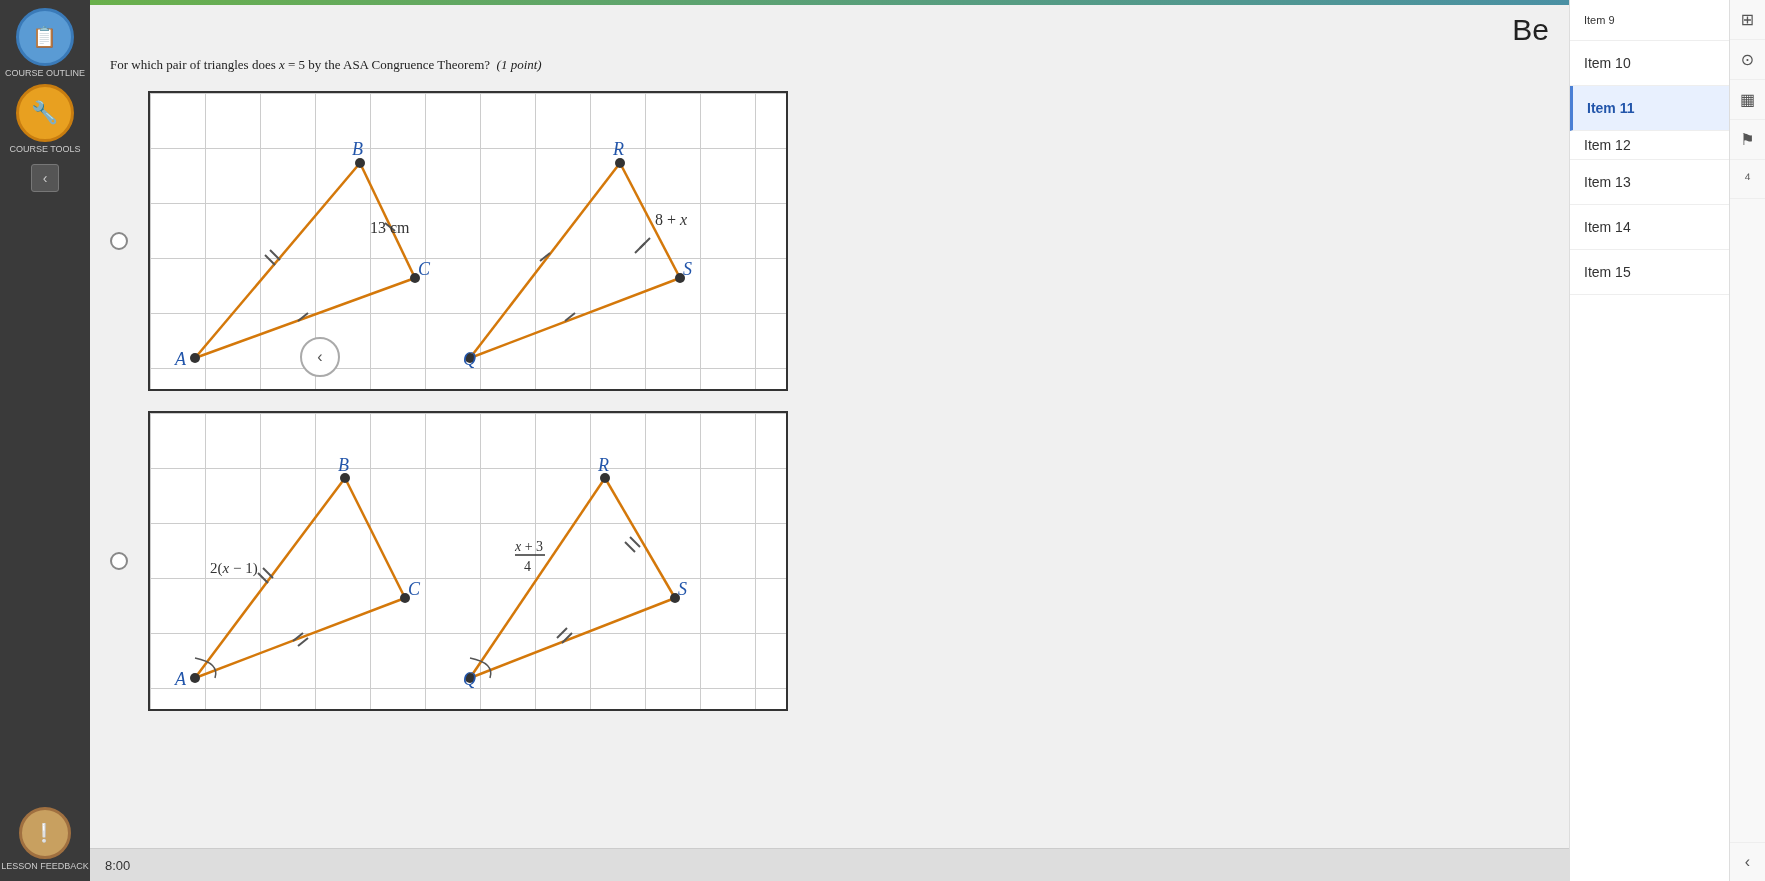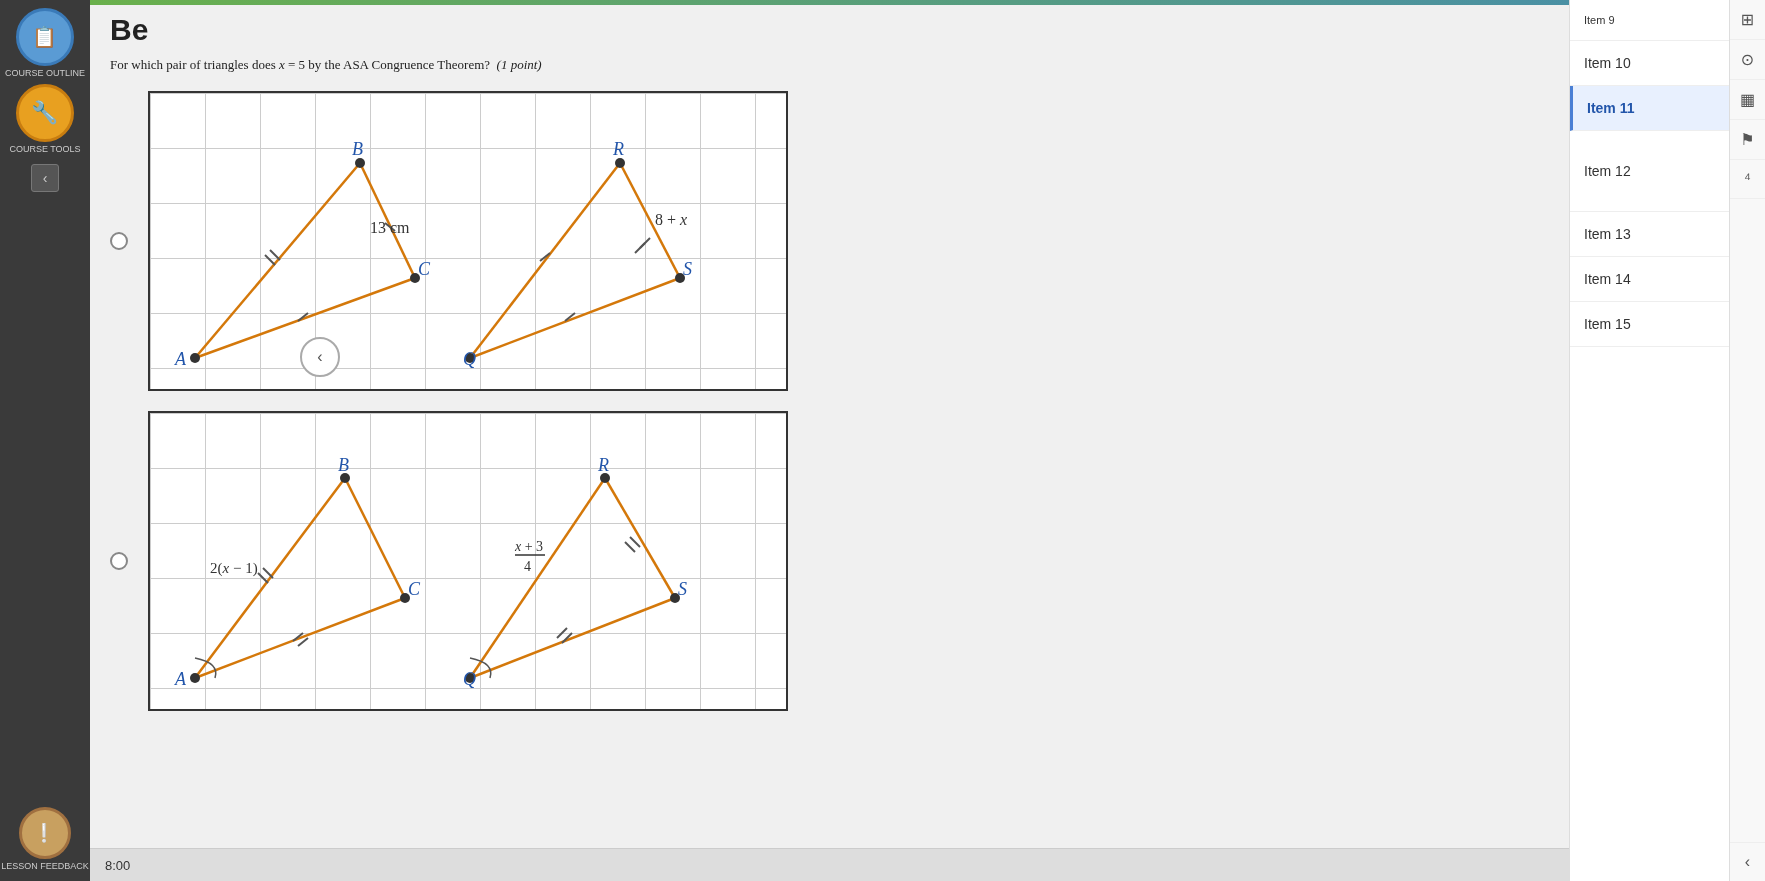--- a/index.html
+++ b/index.html
@@ -51,21 +51,21 @@
         <span style="font-size:18px;color:white;">❕</span>
       </div>
       <span style="font-size:9px;color:#ccc;text-align:center;margin-top:2px;">LESSON FEEDBACK</span>
     </div>
   </div>
 
   <div style="flex:1; display:flex; flex-direction:column; background:#f0f0f0; overflow:hidden; position:relative;">
 
     <div style="height:5px; background:linear-gradient(to right, #6ab04c 0%, #4a90a4 100%);"></div>
 
-    <div style="font-size:30px;font-weight:bold;color:#222;padding:8px 20px 0;">Be</div>
+    <div style="font-size:30px;font-weight:normal;color:#222;padding:8px 20px 0;text-align:right;">Be</div>
 
     <div style="flex:1; padding:10px 30px 10px 20px; overflow-y:auto; position:relative;">
 
       <div style="font-size:13px;color:#222;margin-bottom:18px;font-family:Georgia,serif;">
         <span>For which pair of triangles does </span>
         <span style="font-style:italic;">x</span>
         <span> = 5 by the ASA Congruence Theorem?&nbsp;</span>
         <span style="font-style:italic;">(1 point)</span>
       </div>
 
@@ -192,21 +192,21 @@
       <div style="flex:1;background:white;border-left:1px solid #ddd;overflow-y:auto;">
         <div style="padding:14px 14px;border-bottom:1px solid #eee;font-size:11px;color:#333;cursor:pointer;">
           <span>Item 9</span>
         </div>
         <div style="padding:14px 14px;border-bottom:1px solid #eee;font-size:14px;color:#333;cursor:pointer;">
           <span>Item 10</span>
         </div>
         <div style="padding:14px 14px;border-bottom:1px solid #eee;font-size:14px;color:#2255aa;font-weight:bold;cursor:pointer;background:#e8f0fe;border-left:3px solid #4a7fd4;">
           <span>Item 11</span>
         </div>
-        <div style="padding:32px 14px;border-bottom:1px solid #eee;font-size:14px;color:#333;cursor:pointer;">
+        <div style="padding:6px 14px;border-bottom:1px solid #eee;font-size:14px;color:#333;cursor:pointer;">
           <span>Item 12</span>
         </div>
         <div style="padding:14px 14px;border-bottom:1px solid #eee;font-size:14px;color:#333;cursor:pointer;">
           <span>Item 13</span>
         </div>
         <div style="padding:14px 14px;border-bottom:1px solid #eee;font-size:14px;color:#333;cursor:pointer;">
           <span>Item 14</span>
         </div>
         <div style="padding:14px 14px;border-bottom:1px solid #eee;font-size:14px;color:#333;cursor:pointer;">
           <span>Item 15</span>

